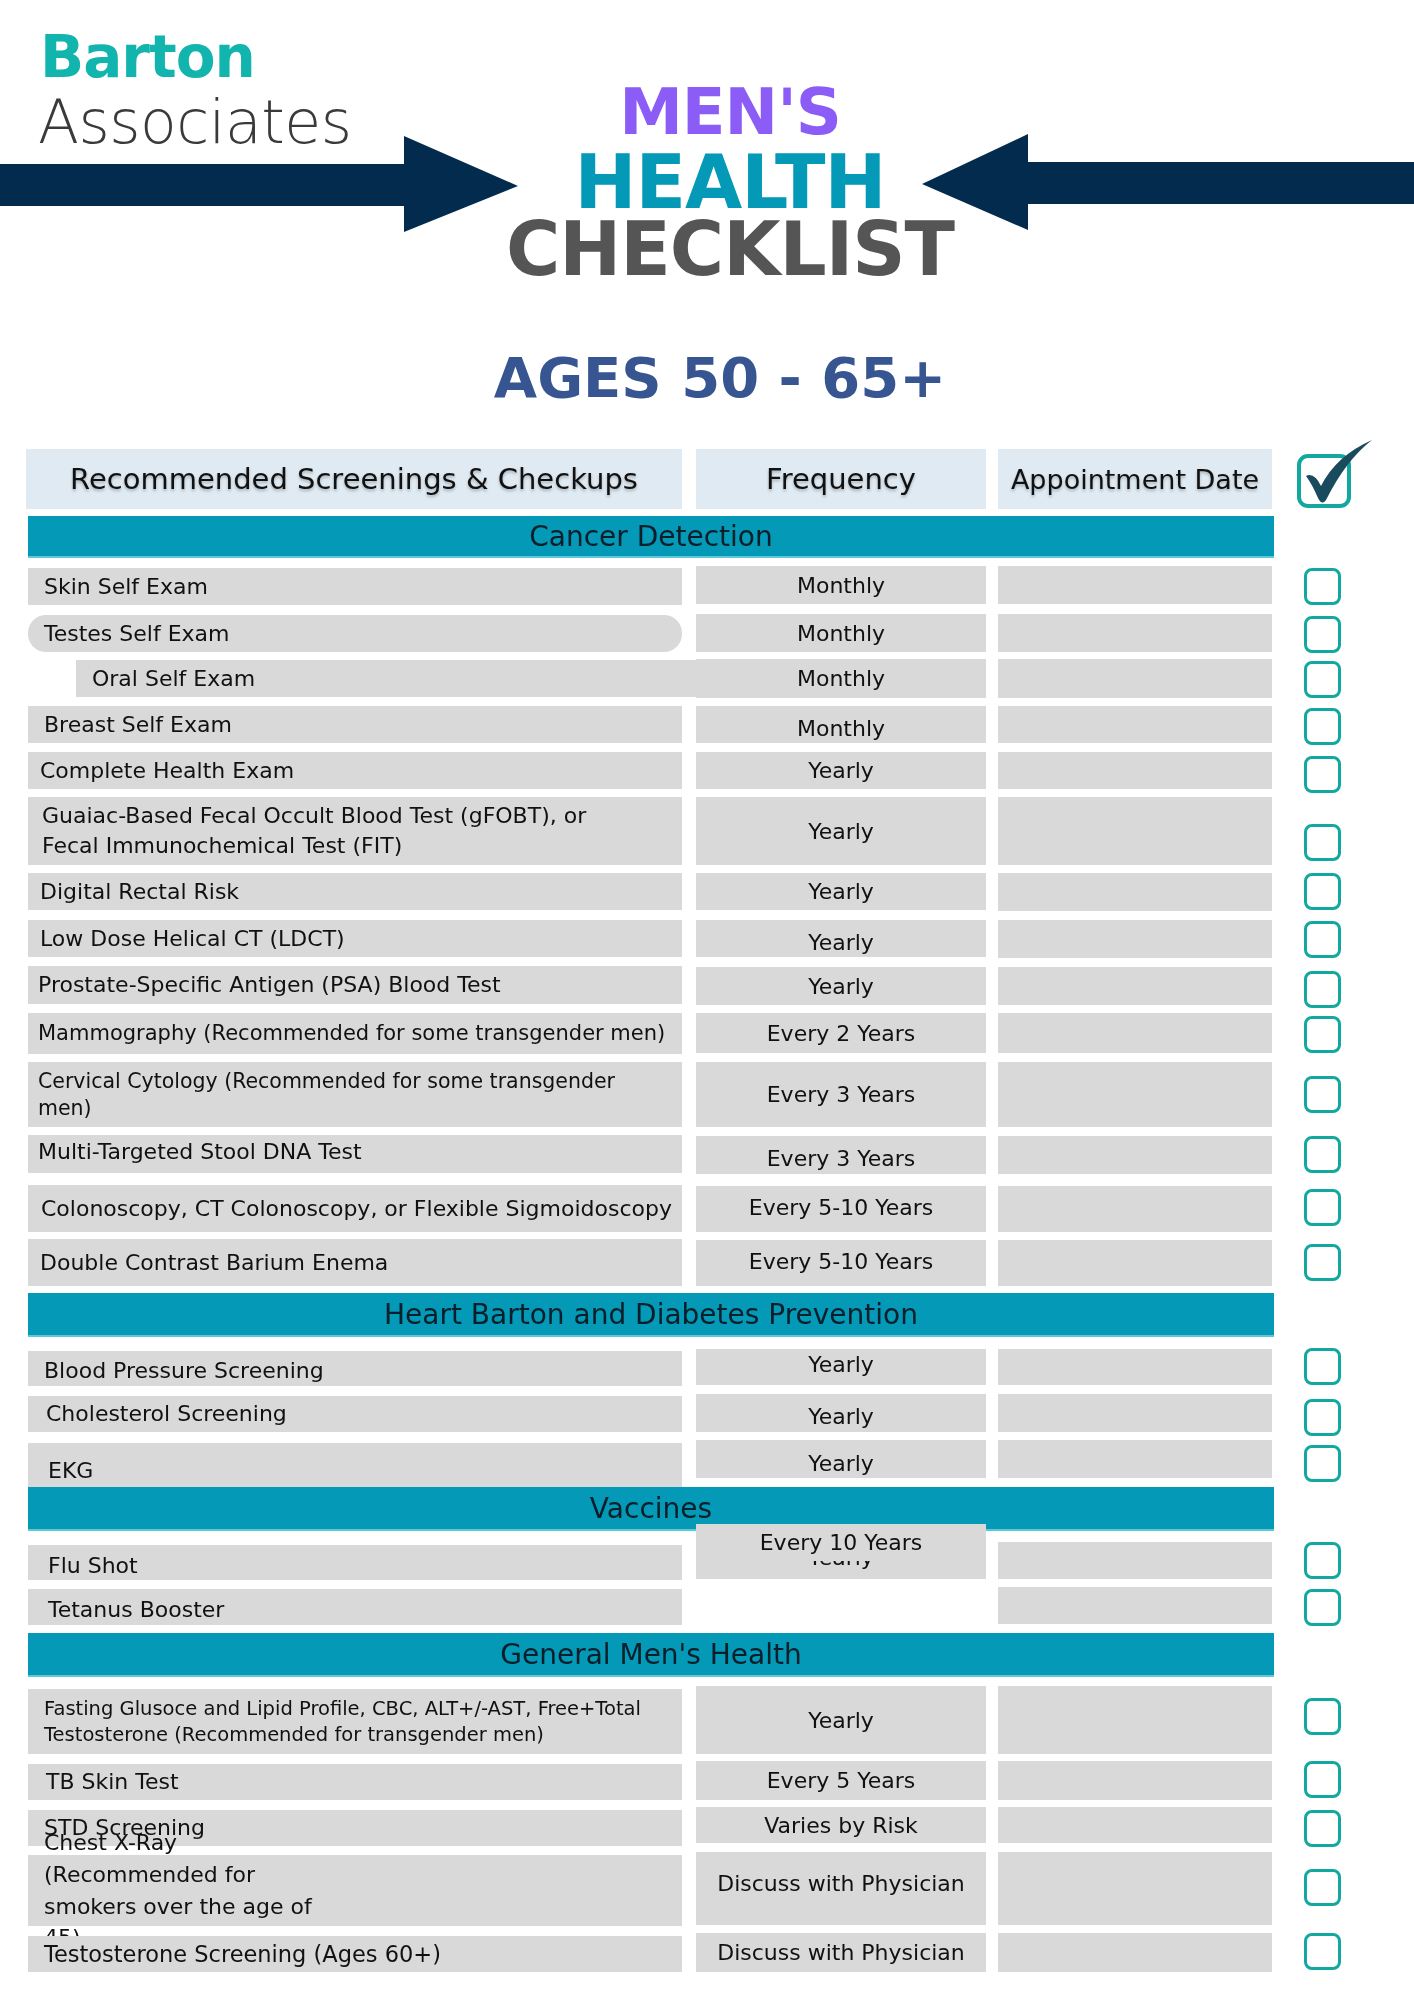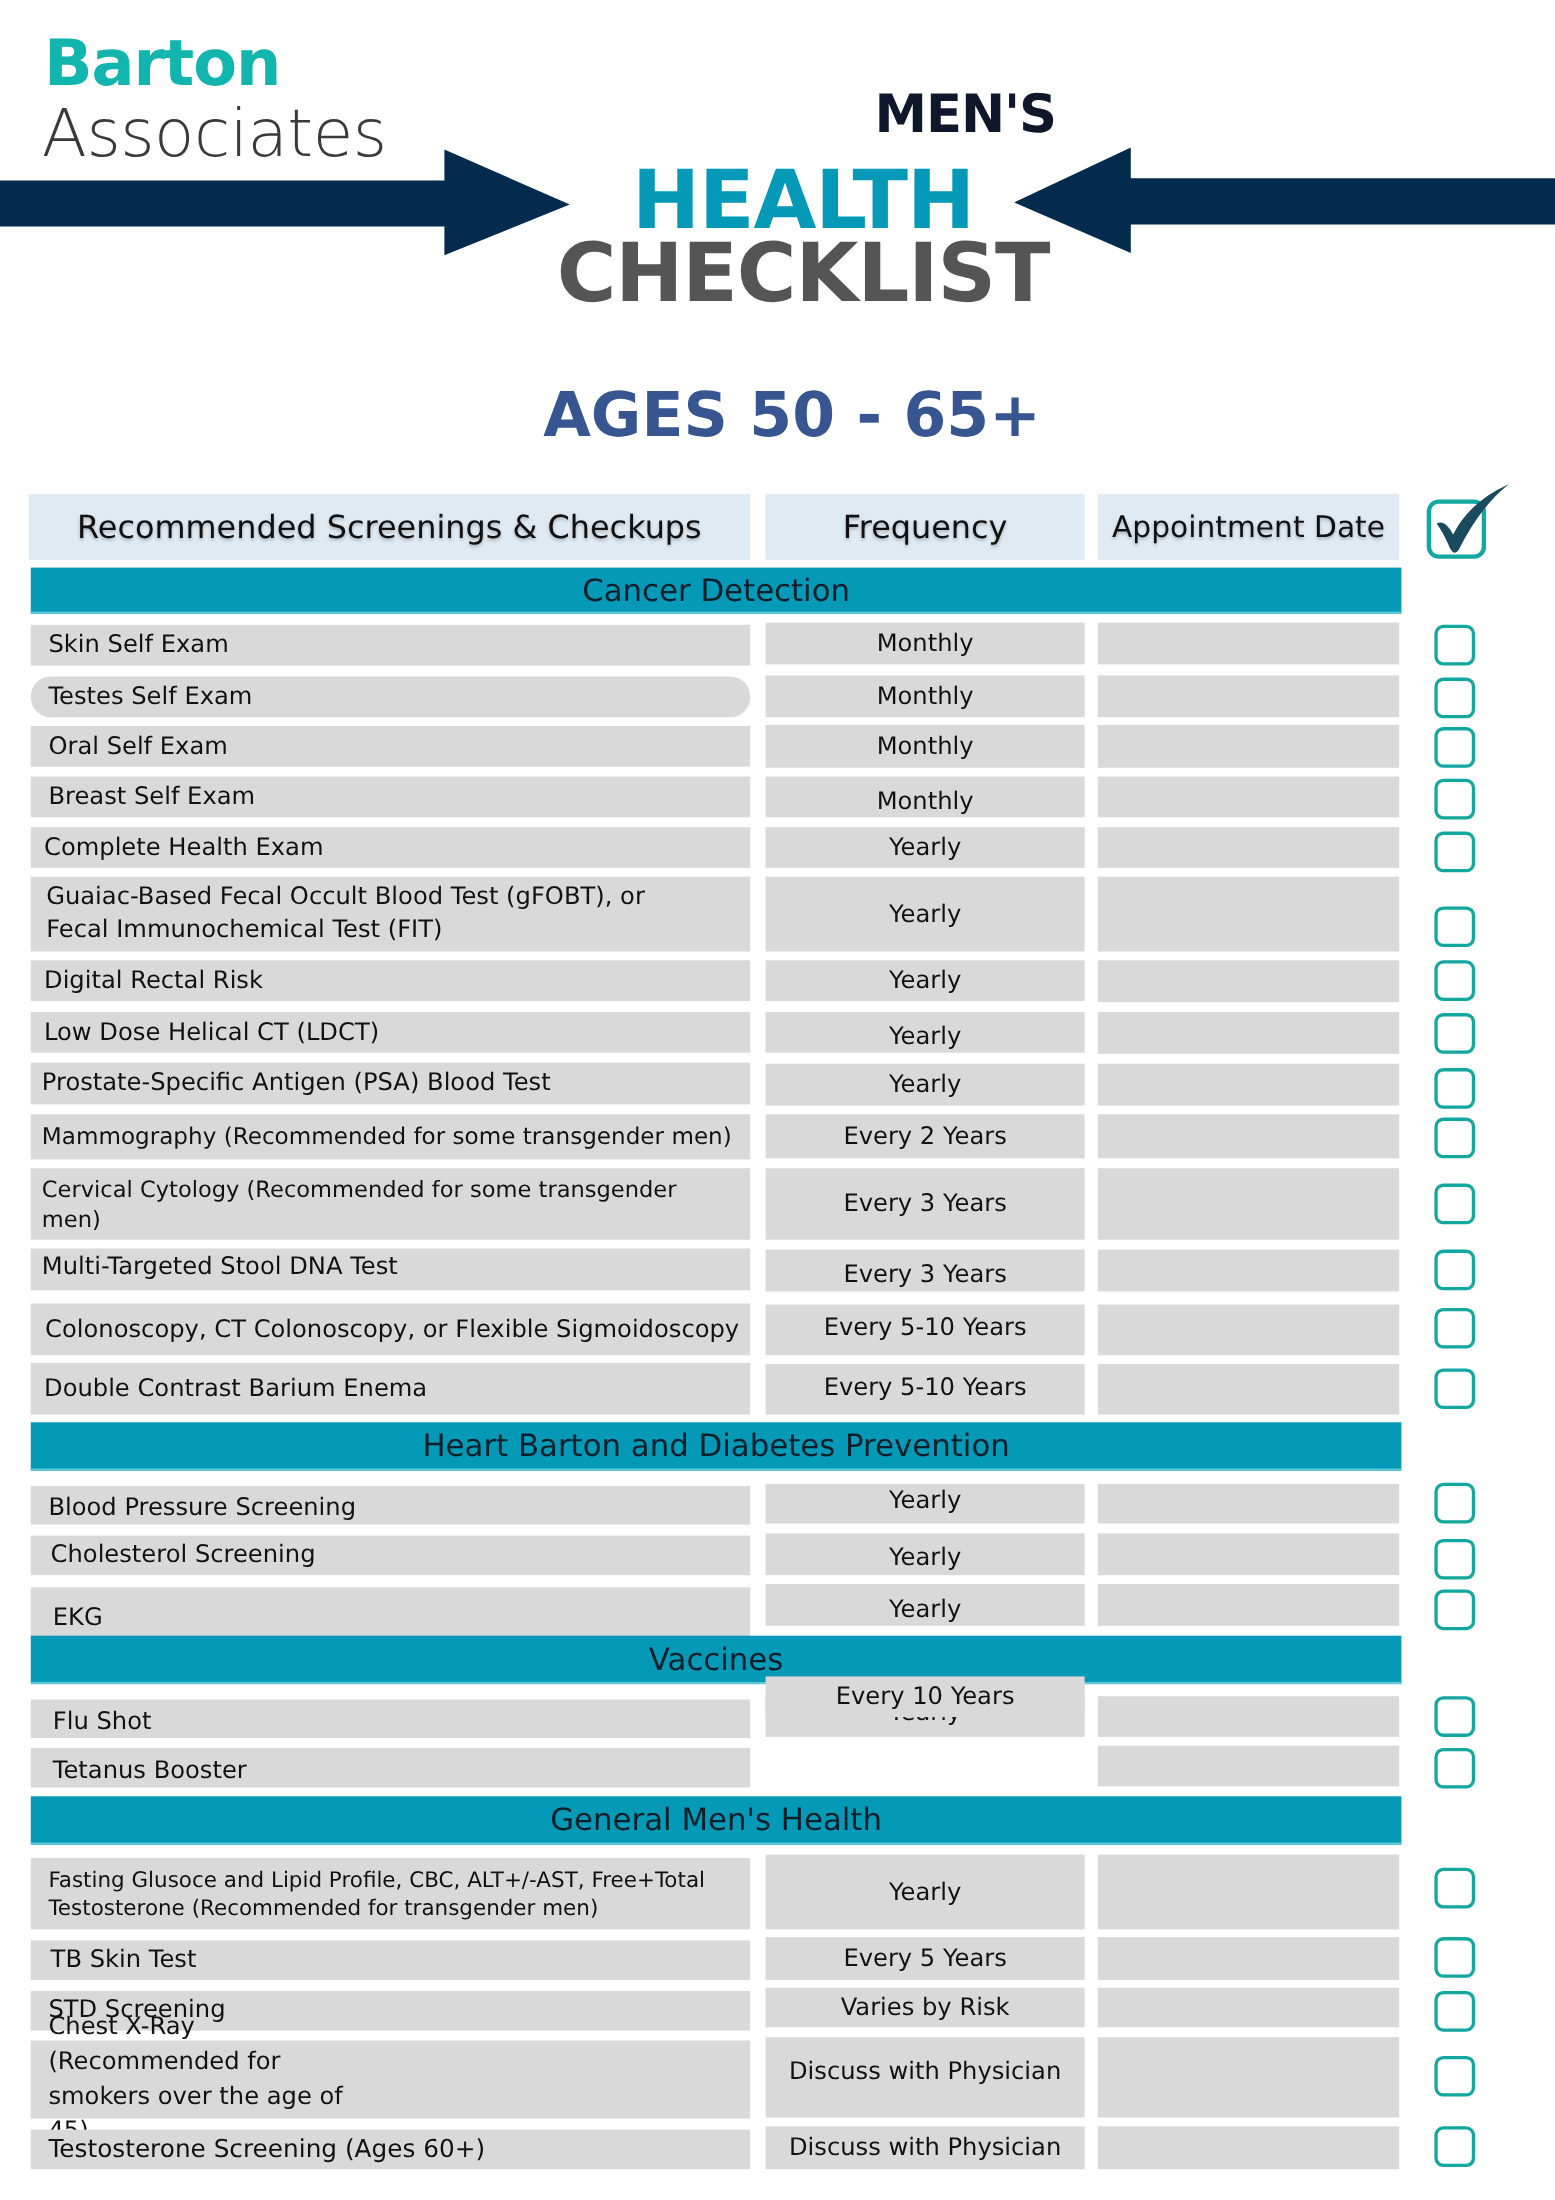--- a/index.html
+++ b/index.html
@@ -10,21 +10,21 @@
 
   
   .logo-top { left: 40px; top: 28px; font-family: "DejaVu Sans", sans-serif; font-weight: bold; font-size: 58px; color: #12b5ad; letter-spacing: -1px; line-height: 1; }
   .logo-bot { left: 38px; top: 92px; font-family: "DejaVu Sans", sans-serif; font-size: 60px; color: #3a3a3a; letter-spacing: -0.5px; line-height: 1; font-weight: 300; }
 
   
   .arrow svg { display: block; }
 
   
   .title { left: 500px; width: 460px; text-align: center; font-family: "DejaVu Sans", sans-serif; font-weight: bold; line-height: 1; }
-  .t1 { top: 80px; font-size: 48px; color: #0f172a; letter-spacing: -1px; text-align: right; }
+  .t1 { top: 80px; font-size: 64px; color: #8b5cf6; letter-spacing: -1px; }
   .t2 { top: 145px; font-size: 74px; color: #0399b7; letter-spacing: -1px; }
   .t3 { top: 212px; font-size: 74px; color: #555555; letter-spacing: -1px; }
   .ages { left: 400px; width: 640px; top: 345px; text-align: center; font-family: "DejaVu Sans", sans-serif; font-weight: bold; font-size: 56px; color: #365591; }
 
   
   .hcell { background: #dfeaf3; display: flex; align-items: center; justify-content: center; font-family: "DejaVu Sans", sans-serif; font-size: 29px; color: #111; text-shadow: 0 2px 3px rgba(0,0,0,0.25); }
   .hcell.date { font-size: 27px; }
 
   
   .band { left: 28px; width: 1246px; background: #0399b7; display: flex; align-items: center; justify-content: center; font-family: "DejaVu Sans", sans-serif; font-size: 28px; color: #0b1f2a; border-bottom: 2px solid #5ec8d9; }
@@ -76,21 +76,21 @@
 <div class="abs cell c-name" style="top:568px; height:37px;">Skin Self Exam</div>
 <div class="abs cell c-freq" style="top:566px; height:38px;">Monthly</div>
 <div class="abs cell c-date" style="top:566px; height:38px;"></div>
 <div class="abs cb" style="top:568px;"></div>
 
 <div class="abs cell c-name" style="top:615px; height:37px;border-radius:18px;">Testes Self Exam</div>
 <div class="abs cell c-freq" style="top:614px; height:38px;">Monthly</div>
 <div class="abs cell c-date" style="top:614px; height:38px;"></div>
 <div class="abs cb" style="top:616px;"></div>
 
-<div class="abs cell c-name" style="top:660px; height:37px;">Oral Self Exam</div>
+<div class="abs cell c-name" style="top:660px; height:37px;margin-left:48px;">Oral Self Exam</div>
 <div class="abs cell c-freq" style="top:659px; height:39px;">Monthly</div>
 <div class="abs cell c-date" style="top:659px; height:39px;"></div>
 <div class="abs cb" style="top:661px;"></div>
 
 <div class="abs cell c-name" style="top:706px; height:37px;">Breast Self Exam</div>
 <div class="abs cell c-freq" style="top:706px; height:37px; padding-top:8px;">Monthly</div>
 <div class="abs cell c-date" style="top:706px; height:37px;"></div>
 <div class="abs cb" style="top:708px;"></div>
 
 <div class="abs cell c-name" style="top:752px; height:37px; padding-left:12px;">Complete Health Exam</div>

